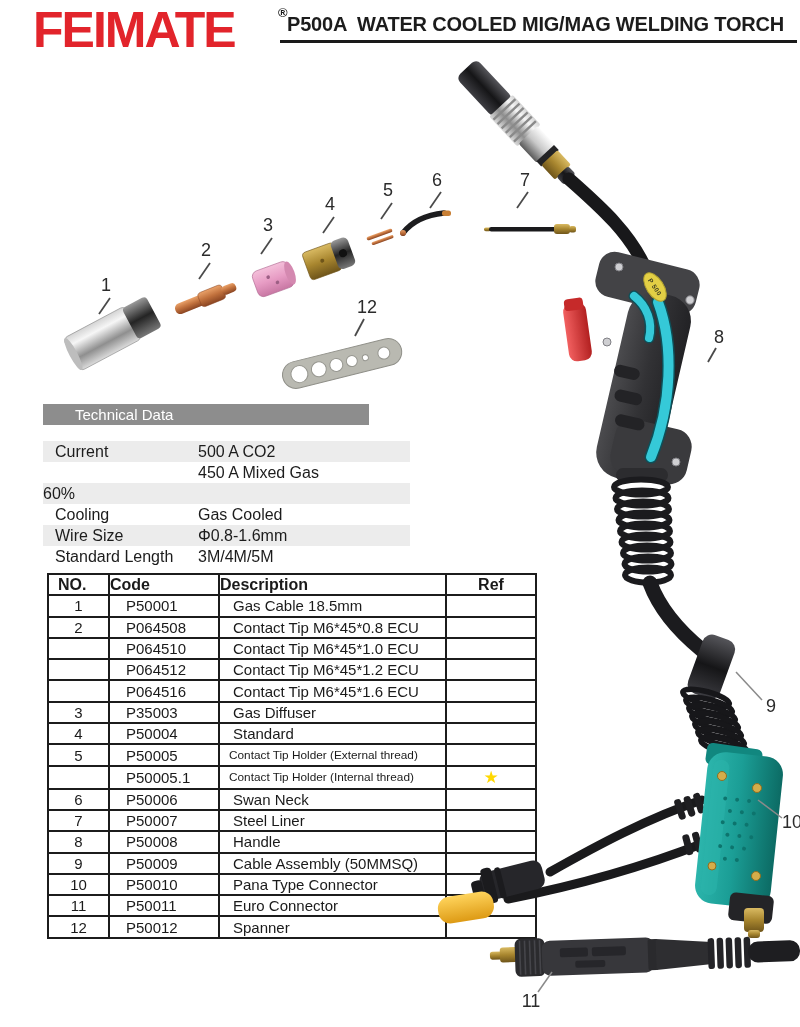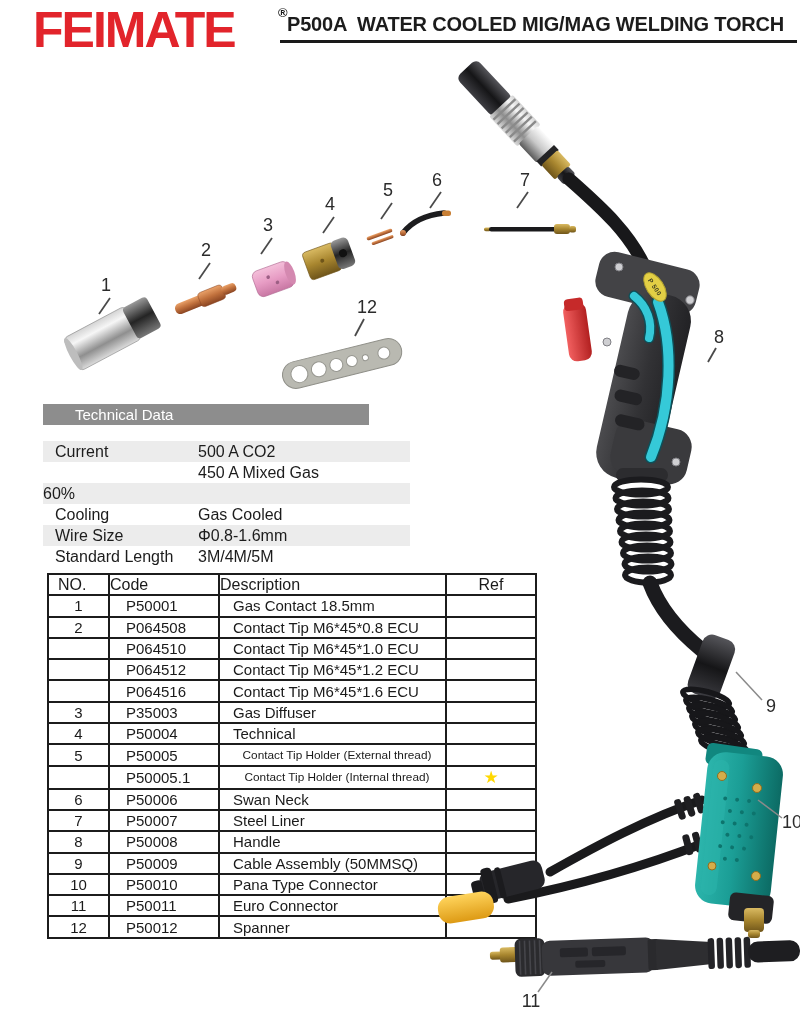--- a/index.html
+++ b/index.html
@@ -21,29 +21,29 @@
   .spec-row { display:flex; height:21px; line-height:21px; font-size:16px; color:#1c1c1c; }
   .spec-table div.spec-row:nth-of-type(odd) { background:#ececec; }
   .spec-label { width:155px; padding-left:12px; }
   .spec-value { flex:1; }
 
   
   .parts-table { position:absolute; left:47px; top:573px; width:488px; z-index:1;
                  border-collapse:collapse; table-layout:fixed; }
   .parts-table th, .parts-table td { border:2px solid #1c1c1c; height:21.3px; padding:0;
                  font-size:15px; color:#1a1a1a; vertical-align:middle; overflow:hidden; white-space:nowrap; }
-  .parts-table th { font-weight:normal; font-size:16px; }
+  .parts-table th { font-weight:bold; font-size:16px; }
   col.c-no{width:61px} col.c-code{width:110px} col.c-desc{width:227px} col.c-ref{width:90px}
   th.h-no { text-align:left; padding-left:9px; }
   th.h-code, th.h-desc { text-align:left; }
   th.h-ref { text-align:center; }
   td.col-no { text-align:center; }
   td.col-code { padding-left:16px; }
   td.col-desc { padding-left:13px; }
-  td.col-desc.small { font-size:11.8px; padding-left:9px;text-align:center; }
+  td.col-desc.small { font-size:11.8px; padding-left:9px; }
   td.col-ref { text-align:center; color:#ffd800; font-size:17px; }
 
   
   svg.overlay { position:absolute; left:0; top:0; width:800px; height:1027px; z-index:2; pointer-events:none; }
   svg text.plabel { font-family:"Liberation Sans", sans-serif; font-size:18px; fill:#2b2b2b; }
 </style>
 </head>
 <body>
 
 <div class="page">
@@ -99,21 +99,21 @@
         <th class="h-code">Code</th>
         <th class="h-desc">Description</th>
         <th class="h-ref">Ref</th>
       </tr>
     </thead>
     <tbody>
 
         <tr>
           <td class="col-no">1</td>
           <td class="col-code">P50001</td>
-          <td class="col-desc">Gas Contact 18.5mm</td>
+          <td class="col-desc">Gas Cable 18.5mm</td>
           <td class="col-ref"></td>
         </tr>
 
         <tr>
           <td class="col-no">2</td>
           <td class="col-code">P064508</td>
           <td class="col-desc">Contact Tip M6*45*0.8 ECU</td>
           <td class="col-ref"></td>
         </tr>
 
@@ -141,21 +141,21 @@
         <tr>
           <td class="col-no">3</td>
           <td class="col-code">P35003</td>
           <td class="col-desc">Gas Diffuser</td>
           <td class="col-ref"></td>
         </tr>
 
         <tr>
           <td class="col-no">4</td>
           <td class="col-code">P50004</td>
-          <td class="col-desc">Technical</td>
+          <td class="col-desc">Standard</td>
           <td class="col-ref"></td>
         </tr>
 
         <tr>
           <td class="col-no">5</td>
           <td class="col-code">P50005</td>
           <td class="col-desc small">Contact Tip Holder (External thread)</td>
           <td class="col-ref"></td>
         </tr>
 

